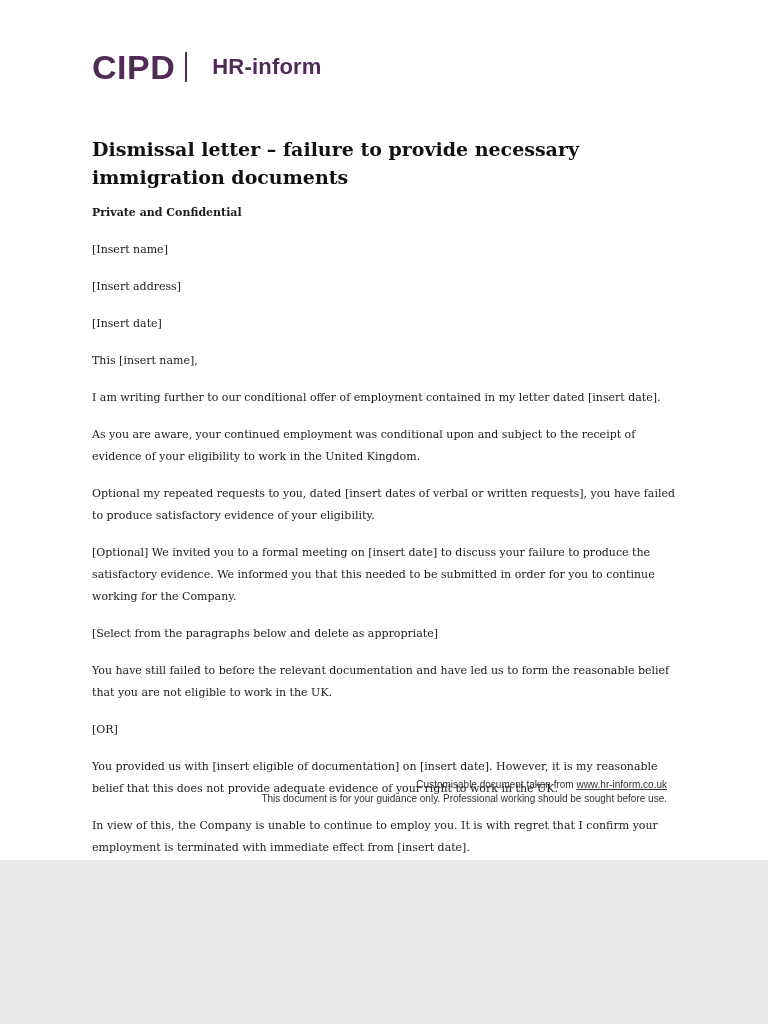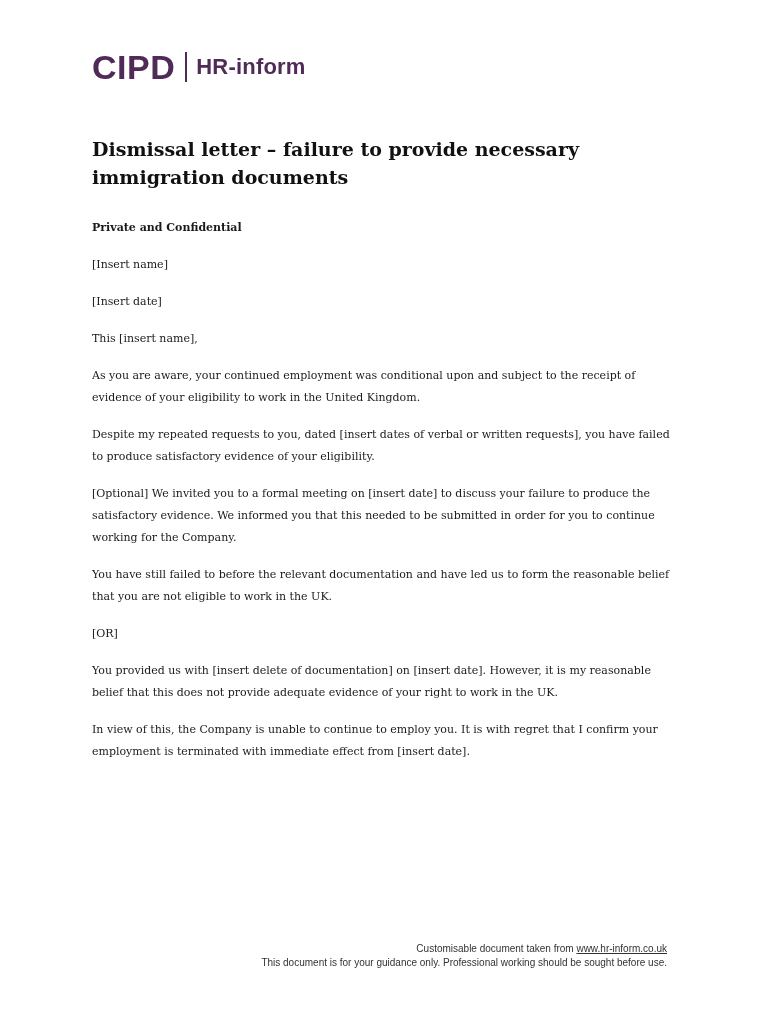--- a/index.html
+++ b/index.html
@@ -1,43 +1,43 @@
 <!DOCTYPE html>
 <html style="--brand: #512B58; --text: #1a1a1a; --footer: #333333;"><head>
 <meta charset="utf-8">
 <style>
   :root { --brand:#512B58; --text:#1a1a1a; --footer:#333333; }
   * { box-sizing: border-box; }
   html,body { margin:0; padding:0; background:#e9e9e9; }
   .page {
     position: relative;
     width: 768px;
-    height: 1024px;
+    height: 860px;
     margin: 0 auto;
     background: #ffffff;
     font-family: "DejaVu Serif", serif;
     color: var(--text);
     padding: 48px 92px 0 92px;
     overflow: hidden;
   }
   
   .logo {
     display: flex;
     align-items: center;
     color: var(--brand);
     font-family: "Liberation Sans", sans-serif;
     font-weight: bold;
     margin-top: 2px;
   }
   .logo-cipd { font-size: 34px; line-height: 34px; letter-spacing: 0.5px; }
   .logo-divider { width: 2px; height: 30px; background: var(--brand); margin: 0 9px 0 10px; }
-  .logo-product { font-size: 22px; line-height: 22px; letter-spacing: 0.2px; }
+  .logo-product { font-size: 22px; line-height: 22px; letter-spacing: 0.2px; margin-left: 16px; }
   
   .doc-title {
-    margin: 52px 0 26px 0;
+    margin: 52px 0 11px 0;
     font-size: 19px;
     line-height: 1.45;
     font-weight: bold;
     color: #111;
   }
   
   .letter-body { font-size: 11px; line-height: 22px; }
   .letter-body p { margin: 0 0 15px 0; }
   .seg-i { }
   .seg-b { font-weight: bold; }
@@ -63,28 +63,31 @@
     <span class="logo-cipd">CIPD</span>
     <span class="logo-divider"></span>
     <span class="logo-product">HR-inform</span>
   </div>
 
   <h1 class="doc-title">Dismissal letter – failure to provide necessary immigration documents</h1>
 
   <div class="letter-body">
       <p><span class="seg-b">Private and Confidential</span></p>
       <p><span class="seg-i">[Insert name]</span></p>
+      <p><span class="seg-i">[Insert address]</span></p>
       <p><span class="seg-i">[Insert date]</span></p>
       <p><span>This </span><span class="seg-i">[insert name]</span><span>,</span></p>
+      <p><span>I am writing further to our conditional offer of employment contained in my letter dated </span><span class="seg-i">[insert date]</span><span>.</span></p>
       <p><span>As you are aware, your continued employment was conditional upon and subject to the receipt of evidence of your eligibility to work in the United Kingdom.</span></p>
-      <p><span>Despite my repeated requests to you, dated </span><span class="seg-i">[insert dates of verbal or written requests]</span><span>, you have failed to produce satisfactory evidence of your eligibility.</span></p>
+      <p><span>Optional my repeated requests to you, dated </span><span class="seg-i">[insert dates of verbal or written requests]</span><span>, you have failed to produce satisfactory evidence of your eligibility.</span></p>
       <p><span class="seg-i">[Optional]</span><span> We invited you to a formal meeting on </span><span class="seg-i">[insert date]</span><span> to discuss your failure to produce the satisfactory evidence. We informed you that this needed to be submitted in order for you to continue working for the Company.</span></p>
+      <p><span class="seg-i">[Select from the paragraphs below and delete as appropriate]</span></p>
       <p><span>You have still failed to before the relevant documentation and have led us to form the reasonable belief that you are not eligible to work in the UK.</span></p>
       <p><span class="seg-i">[OR]</span></p>
-      <p><span>You provided us with </span><span class="seg-i">[insert delete of documentation]</span><span> on </span><span class="seg-i">[insert date]</span><span>. However, it is my reasonable belief that this does not provide adequate evidence of your right to work in the UK.</span></p>
+      <p><span>You provided us with </span><span class="seg-i">[insert eligible of documentation]</span><span> on </span><span class="seg-i">[insert date]</span><span>. However, it is my reasonable belief that this does not provide adequate evidence of your right to work in the UK.</span></p>
       <p><span>In view of this, the Company is unable to continue to employ you. It is with regret that I confirm your employment is terminated with immediate effect from </span><span class="seg-i">[insert date]</span><span>.</span></p>
     </div>
 
   <div class="footer">
     <div>
       <span>Customisable document taken from </span><a>www.hr-inform.co.uk</a>
     </div>
     <div>This document is for your guidance only. Professional working should be sought before use.</div>
   </div>
 

